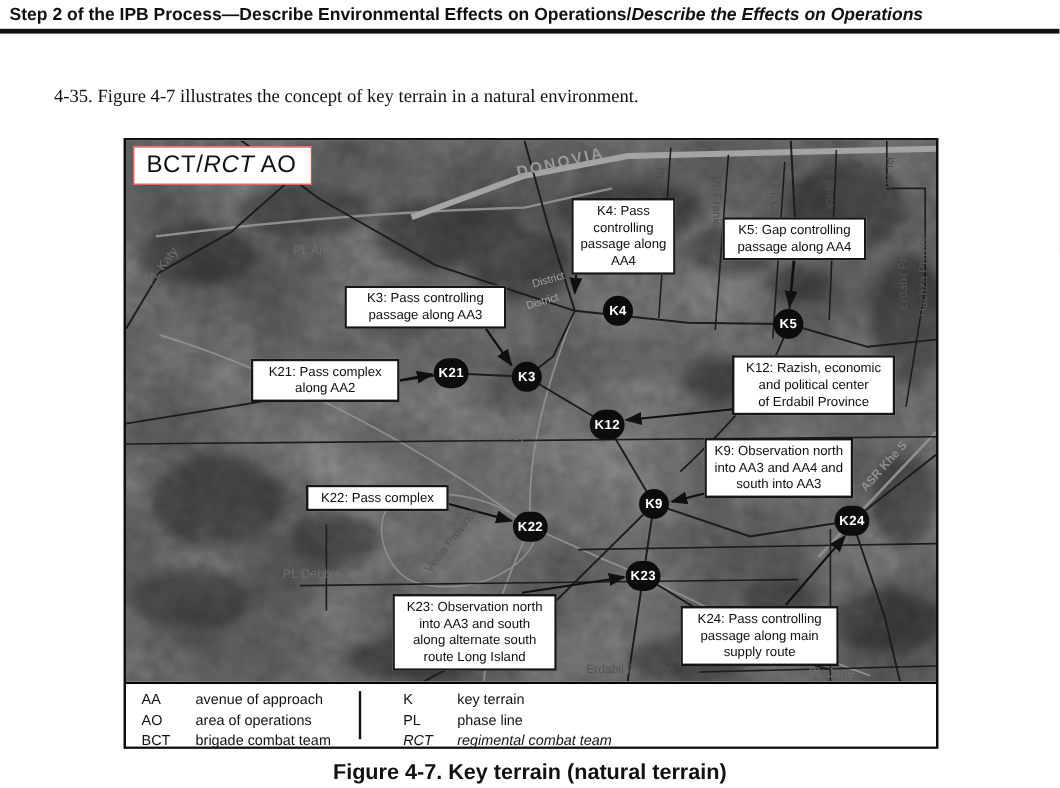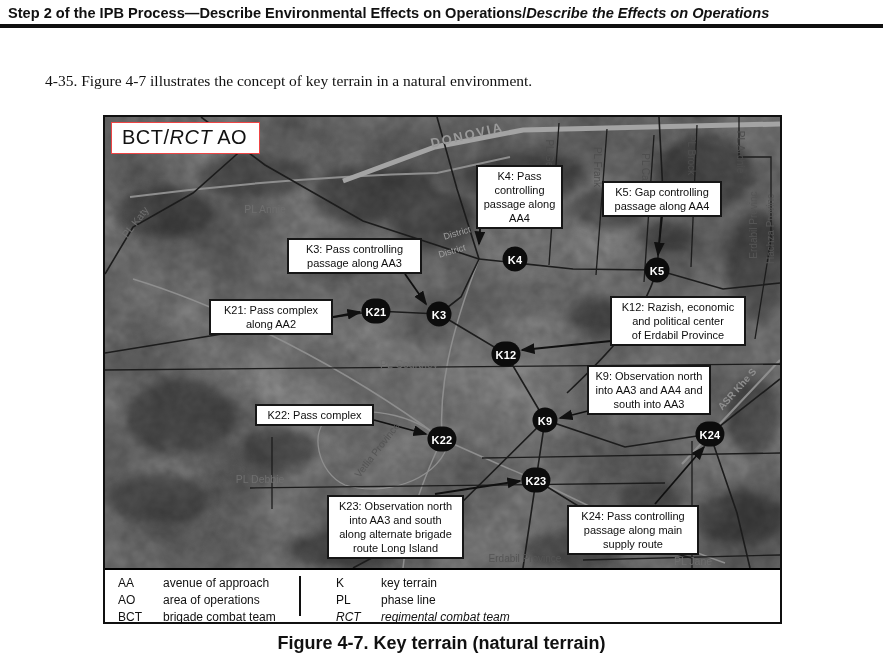--- a/index.html
+++ b/index.html
@@ -199,21 +199,21 @@
           <div class="">K9: Observation north</div>
           <div class="">into AA3 and AA4 and</div>
           <div class="">south into AA3</div>
         </div>
         <div class="callout" style="left: 150px; top: 287px; width: 119px;">
           <div class="">K22: Pass complex</div>
         </div>
         <div class="callout" style="left: 222px; top: 378px; width: 137px;">
           <div class="">K23: Observation north</div>
           <div class="">into AA3 and south</div>
-          <div class="">along alternate brigade</div>
+          <div class="">along alternate south</div>
           <div class="">route Long Island</div>
         </div>
         <div class="callout" style="left: 462px; top: 388px; width: 132px;">
           <div class="">K24: Pass controlling</div>
           <div class="">passage along main</div>
           <div class="">supply route</div>
         </div>
         <div class="kmark" style="left: 374px; top: 142px; margin-left: 36px;">K4</div>
         <div class="kmark" style="left: 552px; top: 153px;">K5</div>
         <div class="kmark" style="left: 334px; top: 197px;">K3</div>

